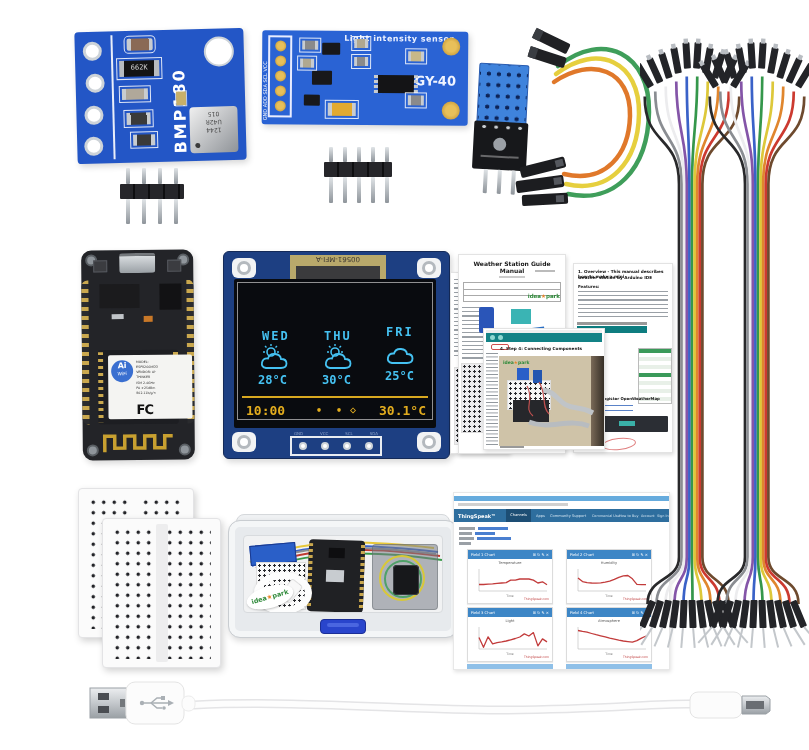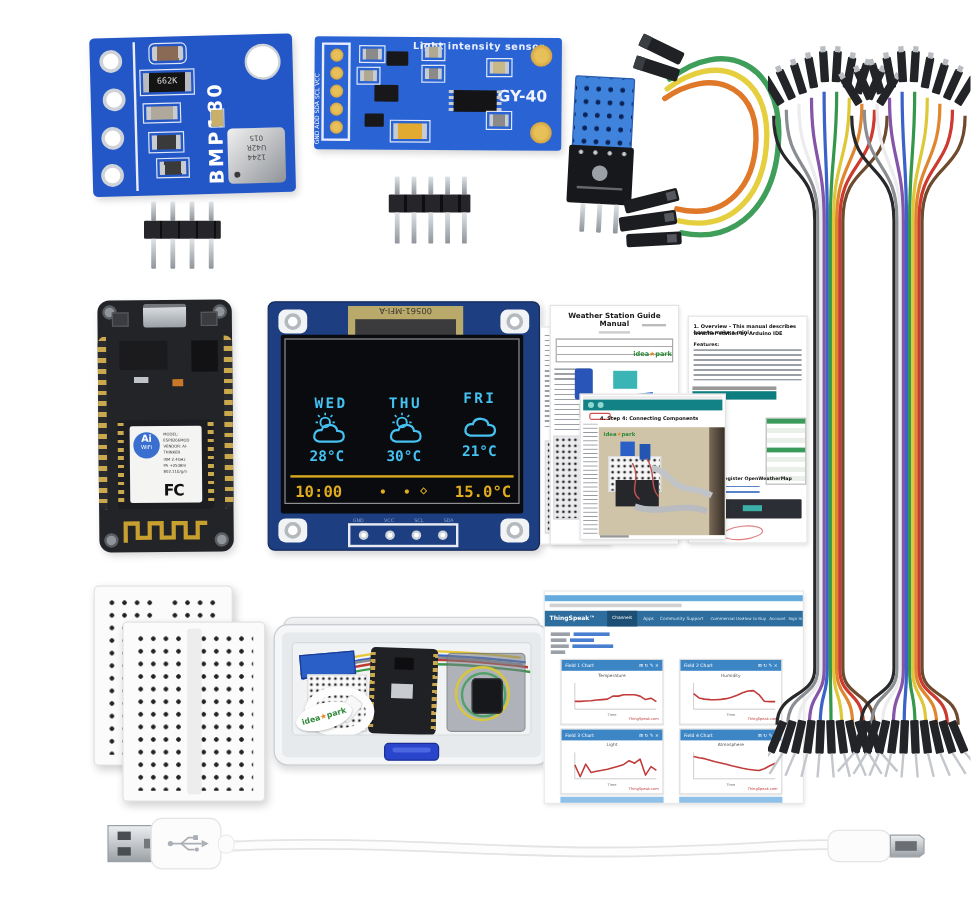--- a/index.html
+++ b/index.html
@@ -170,21 +170,21 @@
     <div class="abs" style="right:12px;top:10px;width:14px;height:12px;background:#3b3c40;border:1px solid #55585e"></div>
     <div class="abs" style="left:18px;top:34px;width:40px;height:24px;background:#1b1b1d"></div>
     <div class="abs" style="right:12px;top:34px;width:22px;height:26px;background:#121214"></div>
     <div class="abs" style="left:0;top:30px;bottom:36px;width:7px;background:repeating-linear-gradient(180deg,#caa84e 0 4px,#2a2b2e 4px 9px);border-radius:6px 0 0 6px"></div>
     <div class="abs" style="right:0;top:30px;bottom:36px;width:7px;background:repeating-linear-gradient(180deg,#caa84e 0 4px,#2a2b2e 4px 9px);border-radius:0 6px 6px 0"></div>
     <div class="abs" style="left:30px;top:64px;width:12px;height:5px;background:#c0c4c8"></div>
     <div class="abs" style="left:62px;top:66px;width:9px;height:6px;background:#c87828"></div>
     <div class="abs" style="left:16px;top:100px;width:80px;height:74px;background:#1d1e22;border-radius:2px">
       <div class="abs" style="left:0;top:2px;bottom:2px;width:5px;background:repeating-linear-gradient(180deg,#caa84e 0 3px,#1d1e22 3px 7px)"></div>
       <div class="abs" style="right:0;top:2px;bottom:2px;width:5px;background:repeating-linear-gradient(180deg,#caa84e 0 3px,#1d1e22 3px 7px)"></div>
-      <div class="abs" style="left:10px;top:5px;width:60px;height:64px;background:#f4f4f2;border-radius:2px">
+      <div class="abs" style="left:10px;top:5px;width:84px;height:64px;background:#f4f4f2;border-radius:2px">
         <div class="abs" style="left:3px;top:5px;width:22px;height:22px;background:#3a6fd0;border-radius:50%;color:#fff;text-align:center">
           <div style="font-size:8px;font-weight:bold;line-height:12px">Ai</div>
           <div style="font-size:4.5px;line-height:4px">WiFi</div>
         </div>
         <div class="abs" style="left:28px;top:5px;width:30px;font-size:3.2px;color:#333;line-height:1.6">
           <div>MODEL: ESP8266MOD</div>
           <div>VENDOR: AI-THINKER</div>
           <div>ISM 2.4GHz</div>
           <div>PA +25dBm 802.11b/g/n</div>
         </div>
@@ -222,26 +222,26 @@
       <svg class="abs" style="left:88px;top:64px;width:36px;height:28px" viewBox="0 0 36 28">
         <circle cx="13" cy="9" r="4" stroke="#45c2f2" stroke-width="1.6" fill="none"></circle>
         <path d="M13,1 V3 M5,9 H7 M19,9 H21 M7,3 L8.5,4.5 M19,3 L17.5,4.5" stroke="#45c2f2" stroke-width="1.4"></path>
         <path d="M8,25 q-5,-1 -4,-5.5 q1,-4.5 6,-4 q1.5,-5 7,-4.5 q5.5,.5 6,5 q5.5,0 5.5,4.5 q0,4.5 -5.5,4.5 z" stroke="#45c2f2" stroke-width="1.8" fill="none"></path>
       </svg>
       <svg class="abs" style="left:150px;top:62px;width:36px;height:28px" viewBox="0 0 36 28">
         <path d="M8,22 q-5,-1 -4,-5.5 q1,-4.5 6,-4 q1.5,-5 7,-4.5 q5.5,.5 6,5 q5.5,0 5.5,4.5 q0,4.5 -5.5,4.5 z" stroke="#45c2f2" stroke-width="1.9" fill="none"></path>
       </svg>
       <span class="abs cyan mono" style="left:24px;top:94px;font-size:12px;font-weight:bold">28°C</span>
       <span class="abs cyan mono" style="left:88px;top:94px;font-size:12px;font-weight:bold">30°C</span>
-      <span class="abs cyan mono" style="left:151px;top:90px;font-size:12px;font-weight:bold">21°C</span>
+      <span class="abs cyan mono" style="left:151px;top:90px;font-size:12px;font-weight:bold">25°C</span>
       <div class="abs" style="left:8px;right:8px;top:117px;height:2px;background:#d8a820"></div>
       <span class="abs oyellow mono" style="left:12px;top:124px;font-size:13px;font-weight:bold">10:00</span>
       <span class="abs oyellow mono" style="left:82px;top:126px;font-size:10px;font-weight:bold;letter-spacing:4px">• •</span>
       <span class="abs oyellow mono" style="left:116px;top:125px;font-size:10px;font-weight:bold">◇</span>
-      <span class="abs oyellow mono" style="right:10px;top:124px;font-size:13px;font-weight:bold">15.0°C</span>
+      <span class="abs oyellow mono" style="right:10px;top:124px;font-size:13px;font-weight:bold">30.1°C</span>
     </div>
     <div class="abs" style="left:70px;top:179px;width:84px;display:flex;justify-content:space-between;font-size:4px;color:#8aa0c8">
       <span>GND</span>
       <span>VCC</span>
       <span>SCL</span>
       <span>SDA</span>
     </div>
     <div class="abs" style="left:66px;top:184px;width:92px;height:20px;border:2px solid #e8ecf2;display:flex;align-items:center;justify-content:space-around">
       <span class="hole-w" style="width:8px;height:8px;border-width:2px"></span>
       <span class="hole-w" style="width:8px;height:8px;border-width:2px"></span>

